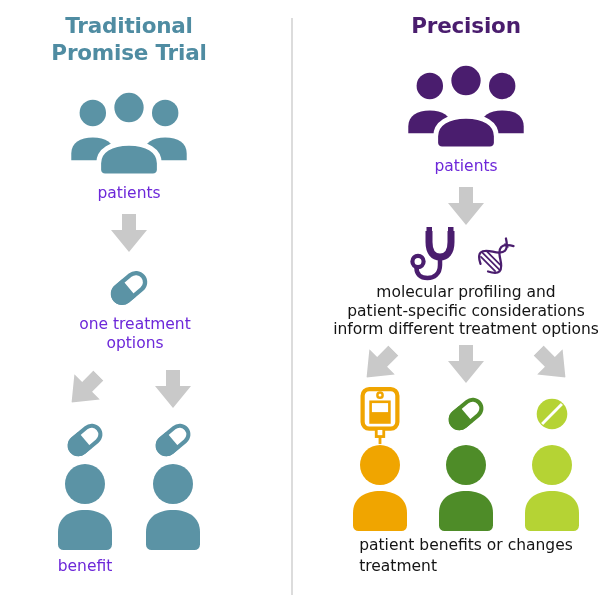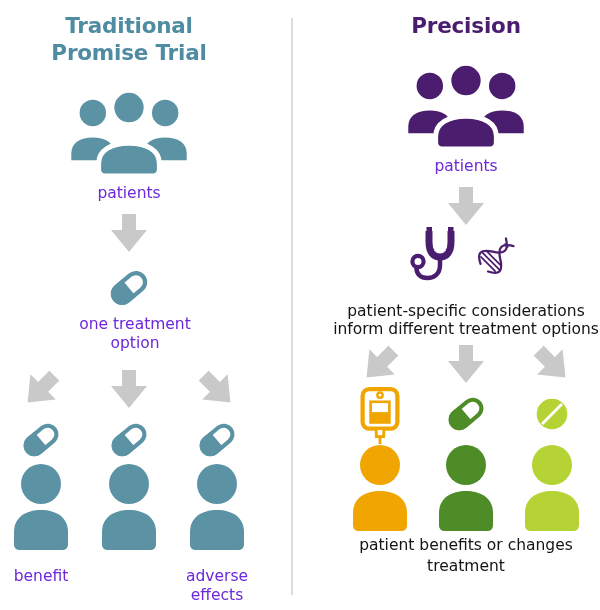--- a/index.html
+++ b/index.html
@@ -26,23 +26,23 @@
   .col.right .outcomes{margin-top:6px;}
   .outcome{width:88px;display:flex;flex-direction:column;align-items:center;}
   .col.right .outcome{width:86px;}
   .outcome .arrow{color:#c9c9c9;}
   .arrow.dl{transform:rotate(45deg);}
   .arrow.dr{transform:rotate(-45deg);}
   .outcome .pill{margin-top:10px;}
   .icon-slot{height:62px;display:flex;align-items:center;justify-content:center;}
   .person{margin-top:2px;}
   .col.right .person{margin-top:0;}
-  .outcome-label{margin-top:17px;}
+  .outcome-label{margin-top:7px;text-align:right;}
   .teal-ic{color:#5b93a5;} .orange-ic{color:#f0a500;} .green-ic{color:#4e8c28;} .lime-ic{color:#b5d334;}
-  .shared-label{margin-top:4px;font-size:15.5px;line-height:21px;text-align:center;}
+  .shared-label{margin-top:4px;font-size:15.5px;line-height:21px;}
   svg{display:block;}
   .defs{position:absolute;width:0;height:0;}
 </style>
 </head>
 <body>
 
 <svg class="defs" aria-hidden="true">
   <defs>
     <symbol id="sym-group" viewBox="0 0 124 92">
       <circle cx="25" cy="26.5" r="13.5" fill="currentColor"></circle>
@@ -112,21 +112,21 @@
       </svg>
     <div class="label patients">patients</div>
     <svg class="big-arrow" width="36" height="38">
         <use href="#sym-arrow"></use>
       </svg>
     <svg class="mid-pill" width="46" height="46">
         <use href="#sym-pill"></use>
       </svg>
     <div class="label treatment-text">
       <span>one treatment</span><br>
-      <span>option</span>
+      <span>options</span>
     </div>
     <div class="outcomes">
       <div class="outcome">
         <svg class="arrow dl" width="36" height="38">
             <use href="#sym-arrow"></use>
           </svg>
         <svg class="pill teal-ic" width="44" height="44">
             <use href="#sym-pill"></use>
           </svg>
         <svg class="person teal-ic" width="58" height="86">
@@ -137,32 +137,20 @@
       <div class="outcome">
         <svg class="arrow" width="36" height="38">
             <use href="#sym-arrow"></use>
           </svg>
         <svg class="pill teal-ic" width="44" height="44">
             <use href="#sym-pill"></use>
           </svg>
         <svg class="person teal-ic" width="58" height="86">
             <use href="#sym-person"></use>
           </svg>
-      </div>
-      <div class="outcome">
-        <svg class="arrow dr" width="36" height="38">
-            <use href="#sym-arrow"></use>
-          </svg>
-        <svg class="pill teal-ic" width="44" height="44">
-            <use href="#sym-pill"></use>
-          </svg>
-        <svg class="person teal-ic" width="58" height="86">
-            <use href="#sym-person"></use>
-          </svg>
-        <div class="label outcome-label">adverse effects</div>
       </div>
     </div>
   </section>
 
   <section class="col right">
     <h2 class="title purple">
       <span>Precision</span><br>
     </h2>
     <svg class="group-icon" width="122" height="90">
         <use href="#sym-group"></use>
@@ -173,21 +161,21 @@
       </svg>
     <div class="steth-row">
       <svg width="52" height="56">
           <use href="#sym-steth"></use>
         </svg>
       <svg class="dna" width="52" height="52">
           <use href="#sym-dna"></use>
         </svg>
     </div>
     <div class="profiling">
-      <br>
+      <span>molecular profiling and</span><br>
       <span>patient-specific considerations</span><br>
       <span>inform different treatment options</span>
     </div>
     <div class="outcomes">
       <div class="outcome">
         <svg class="arrow dl" width="36" height="38">
             <use href="#sym-arrow"></use>
           </svg>
         <div class="icon-slot">
           <svg class="orange-ic" width="44" height="62">

